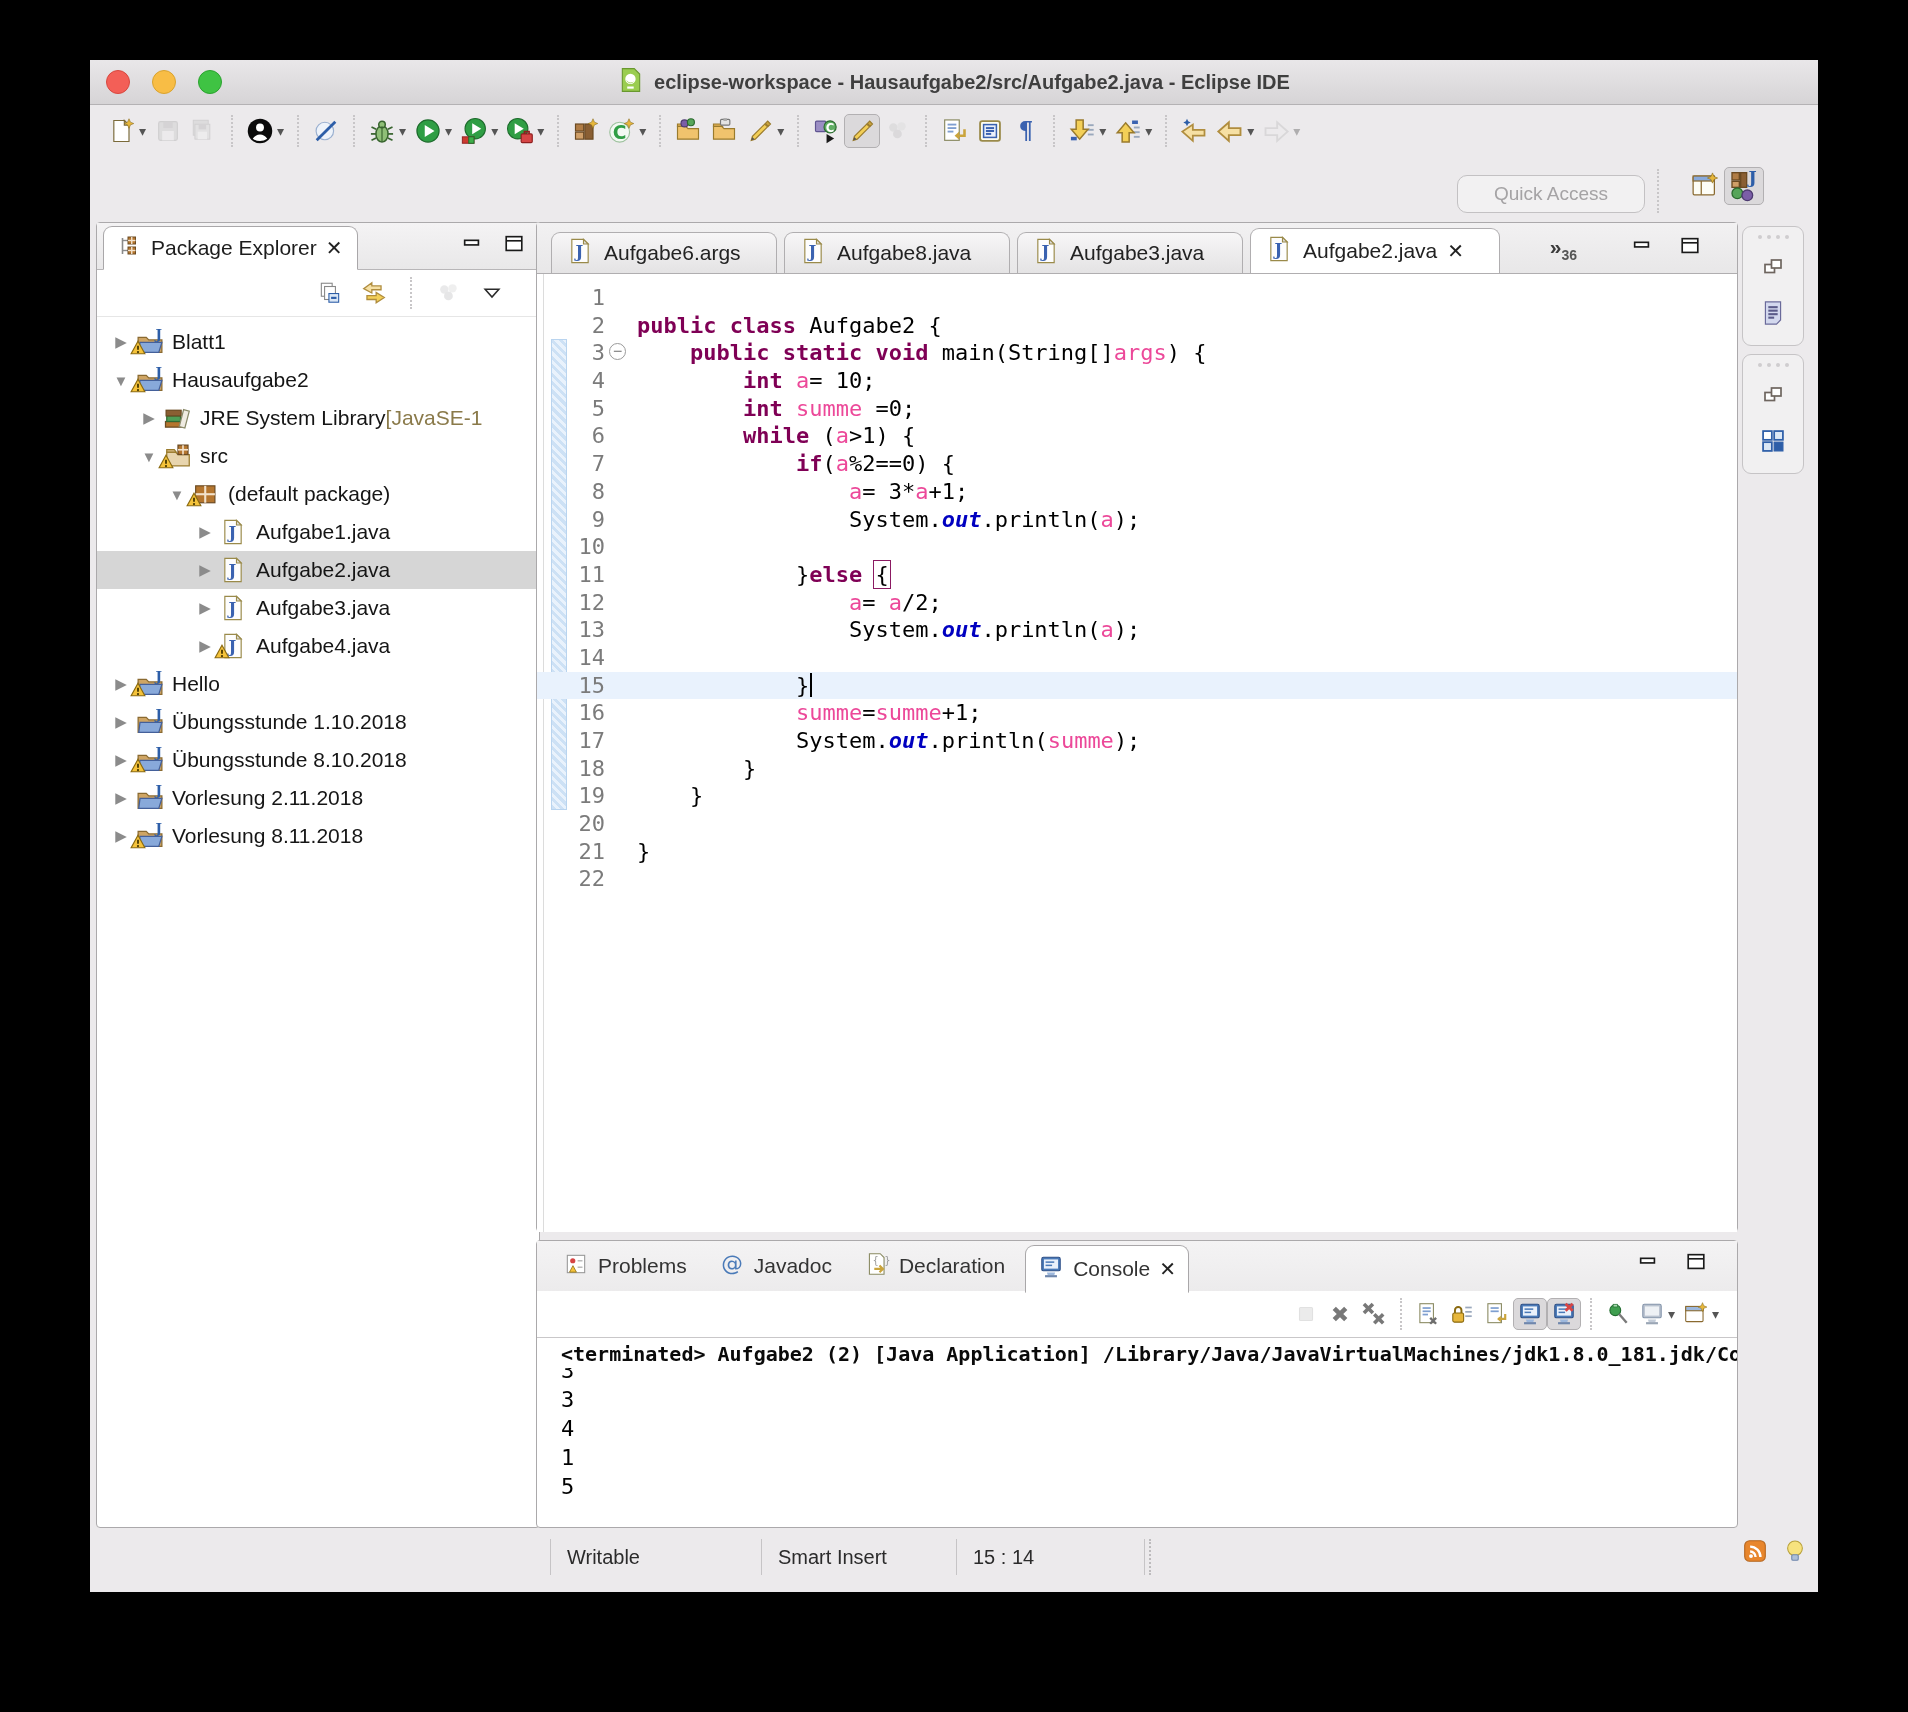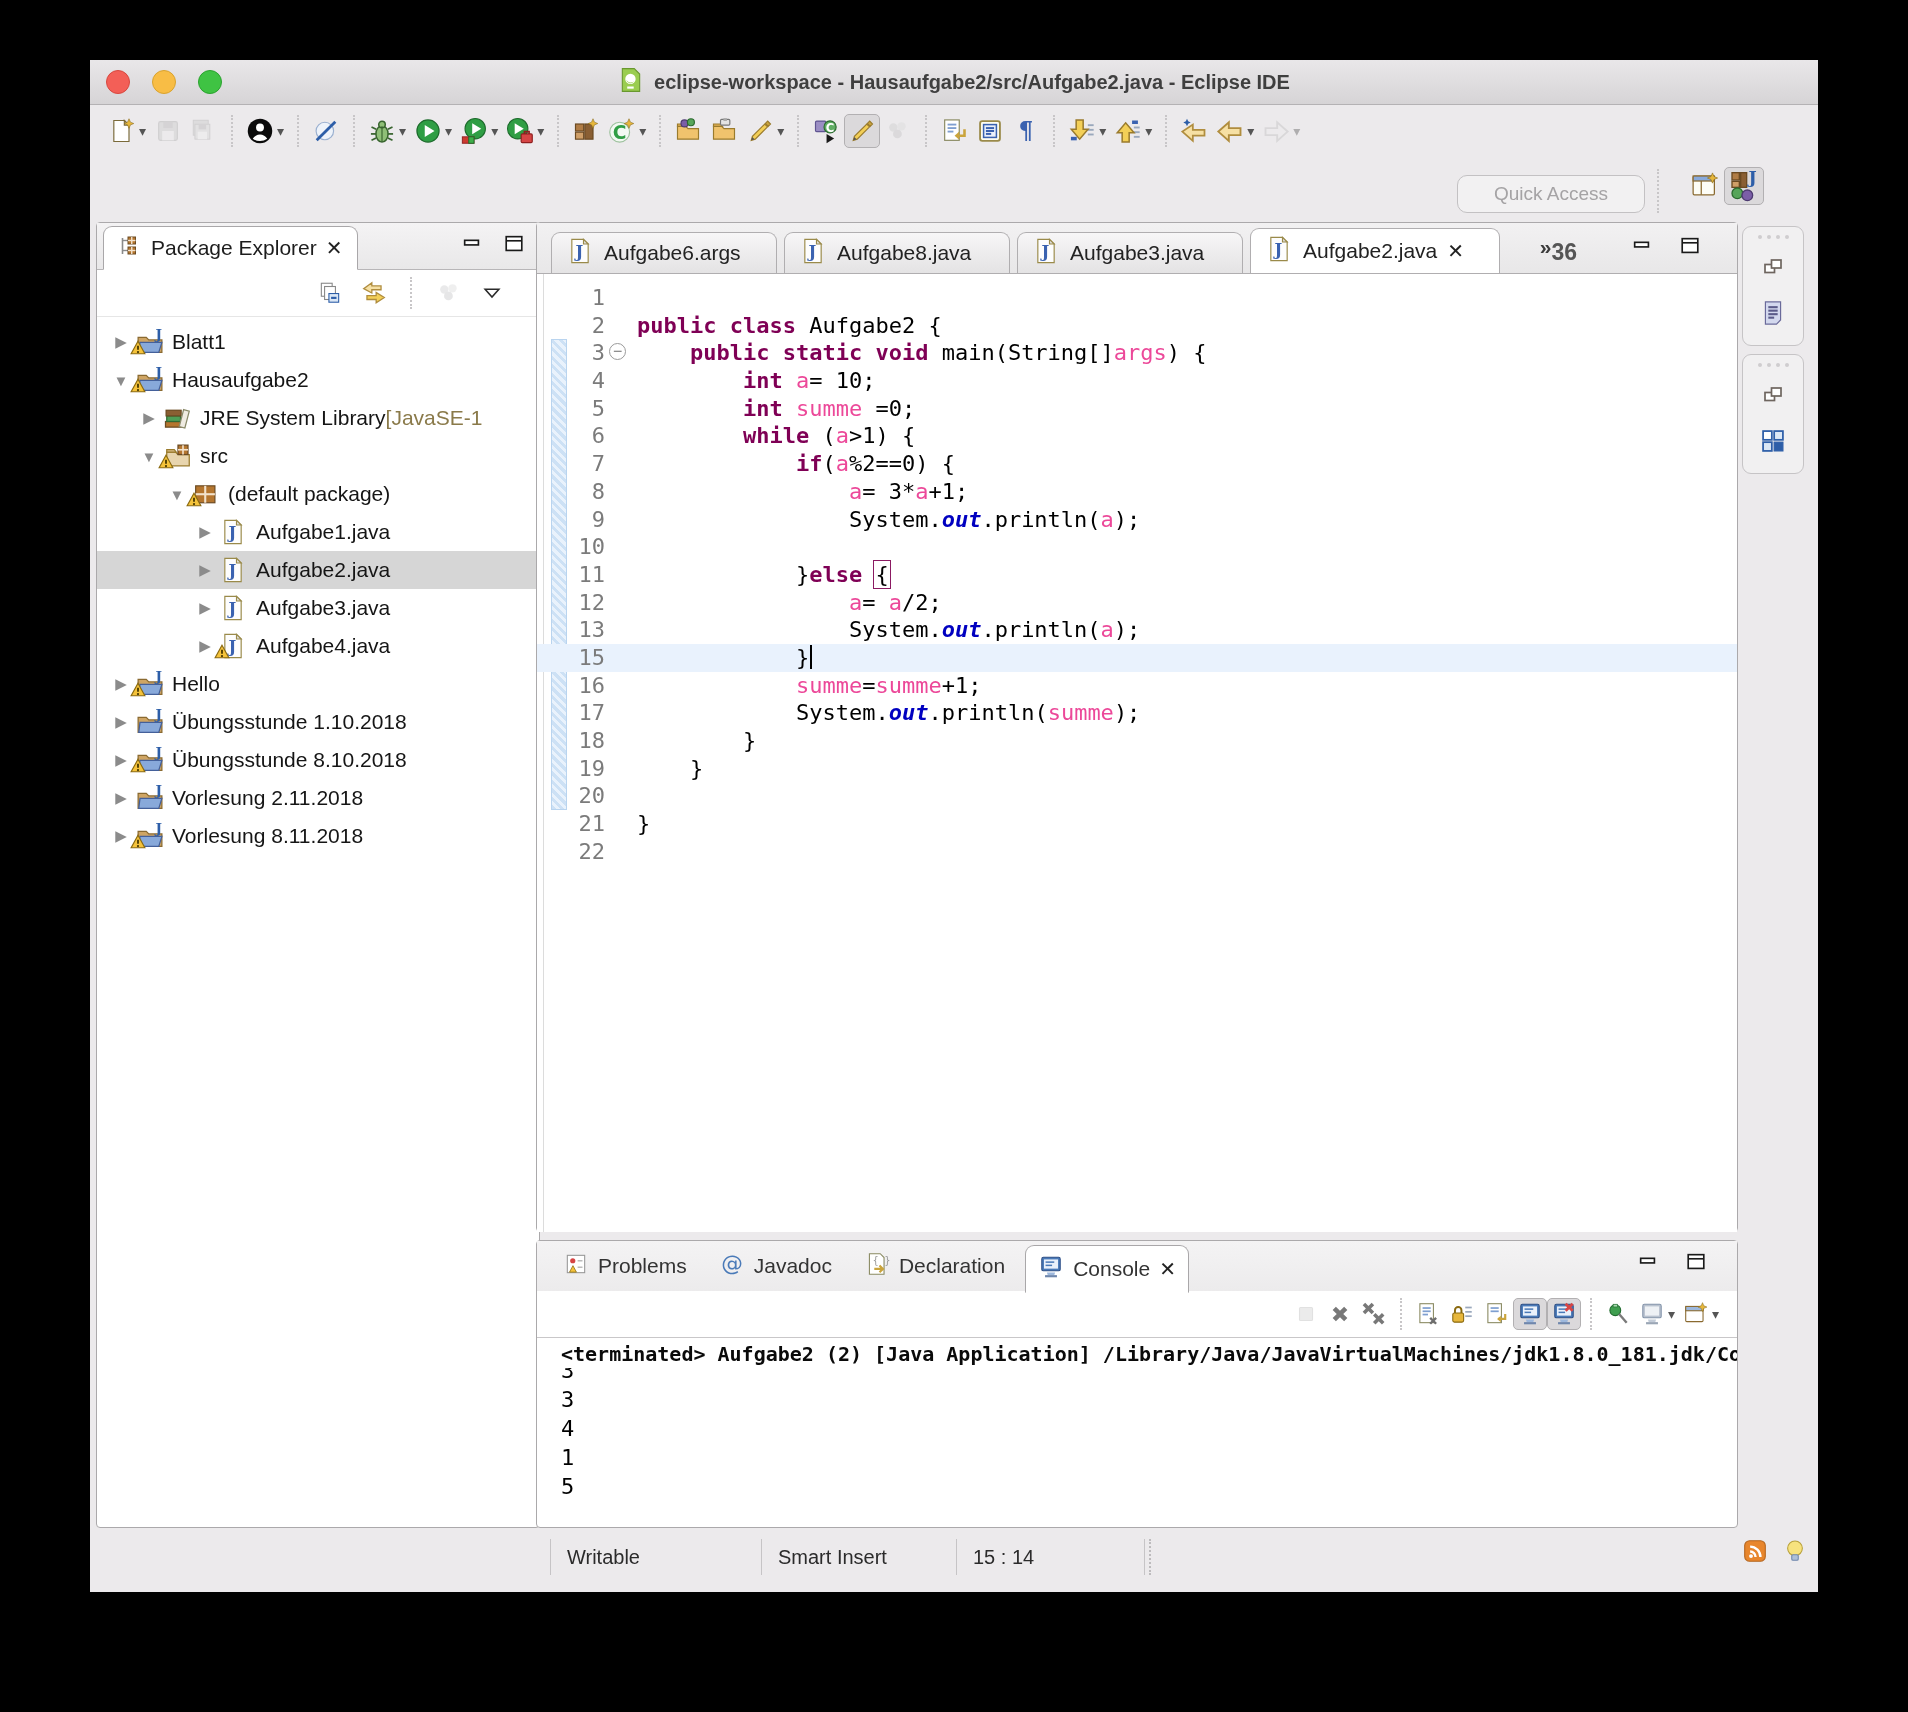--- a/index.html
+++ b/index.html
@@ -57,21 +57,21 @@
   .warnbadge{position:absolute;left:-5px;bottom:-4px;}
   .tdeco{color:#8a7a4a;}
   
   .edtabs{position:relative;height:50px;background:linear-gradient(#f2f1f2,#e8e7e8);
           border-bottom:1px solid #b0aeb0;display:flex;align-items:flex-end;padding-left:14px;}
   .edtab{height:41px;width:226px;display:flex;align-items:center;gap:10px;padding:0 14px;
          border:1px solid #b0aeb0;border-bottom:none;border-radius:9px 9px 0 0;margin-right:7px;
          background:linear-gradient(#f7f6f7,#e4e3e4);font-size:21px;color:#222;box-sizing:border-box;}
   .edtab.active{background:#fff;height:45px;width:250px;}
   .edmore{position:absolute;right:160px;top:12px;color:#3c3c3c;font-size:21px;font-weight:bold;}
-  .edmore .cnt{font-size:23px;vertical-align:-6px;color:#555;}
+  .edmore .cnt{font-size:14px;vertical-align:-6px;color:#555;}
   .edminmax{position:absolute;right:36px;top:12px;display:flex;gap:26px;}
   
   .codewrap{position:relative;height:958px;background:#fff;overflow:hidden;}
   .gutdivider{position:absolute;left:6px;top:0;bottom:0;width:1px;background:#dcdcdc;}
   .hatch{position:absolute;left:14px;width:16px;
          background:repeating-linear-gradient(45deg,#cde1f5 0 3px,#e9f2fc 3px 6px);
          border:1px solid #b9d4ef;box-sizing:border-box;}
   .code{font-family:"DejaVu Sans Mono",monospace;font-size:22px;line-height:27.7px;}
   .cl{position:relative;height:27.7px;white-space:pre;}
   .cl.current{background:#e9f2fd;padding-left:28px;}
@@ -733,20 +733,21 @@
           <div class="cl"><span class="lnum">4</span><span class="ctext"><span>        </span><span class="k">int </span><span class="v">a</span><span>= 10;</span></span></div>
           <div class="cl"><span class="lnum">5</span><span class="ctext"><span>        </span><span class="k">int </span><span class="v">summe</span><span> =0;</span></span></div>
           <div class="cl"><span class="lnum">6</span><span class="ctext"><span>        </span><span class="k">while </span><span>(</span><span class="v">a</span><span>&gt;1) {</span></span></div>
           <div class="cl"><span class="lnum">7</span><span class="ctext"><span>            </span><span class="k">if</span><span>(</span><span class="v">a</span><span>%2==0) {</span></span></div>
           <div class="cl"><span class="lnum">8</span><span class="ctext"><span>                </span><span class="v">a</span><span>= 3*</span><span class="v">a</span><span>+1;</span></span></div>
           <div class="cl"><span class="lnum">9</span><span class="ctext"><span>                System.</span><span class="f">out</span><span>.println(</span><span class="v">a</span><span>);</span></span></div>
           <div class="cl"><span class="lnum">10</span><span class="ctext"></span></div>
           <div class="cl"><span class="lnum">11</span><span class="ctext"><span>            }</span><span class="k">else</span><span> </span><span class="x">{</span></span></div>
           <div class="cl"><span class="lnum">12</span><span class="ctext"><span>                </span><span class="v">a</span><span>= </span><span class="v">a</span><span>/2;</span></span></div>
           <div class="cl"><span class="lnum">13</span><span class="ctext"><span>                System.</span><span class="f">out</span><span>.println(</span><span class="v">a</span><span>);</span></span></div>
+          <div class="cl"><span class="lnum">14</span><span class="ctext"></span></div>
           <div class="cl current"><span class="lnum">15</span><span class="ctext"><span>            }</span><span class="caret"></span></span></div>
           <div class="cl"><span class="lnum">16</span><span class="ctext"><span>            </span><span class="v">summe</span><span>=</span><span class="v">summe</span><span>+1;</span></span></div>
           <div class="cl"><span class="lnum">17</span><span class="ctext"><span>            System.</span><span class="f">out</span><span>.println(</span><span class="v">summe</span><span>);</span></span></div>
           <div class="cl"><span class="lnum">18</span><span class="ctext"><span>        }</span></span></div>
           <div class="cl"><span class="lnum">19</span><span class="ctext"><span>    }</span></span></div>
           <div class="cl"><span class="lnum">20</span><span class="ctext"></span></div>
           <div class="cl"><span class="lnum">21</span><span class="ctext"><span>}</span></span></div>
           <div class="cl"><span class="lnum">22</span><span class="ctext"></span></div>
         </div>
     </div>

